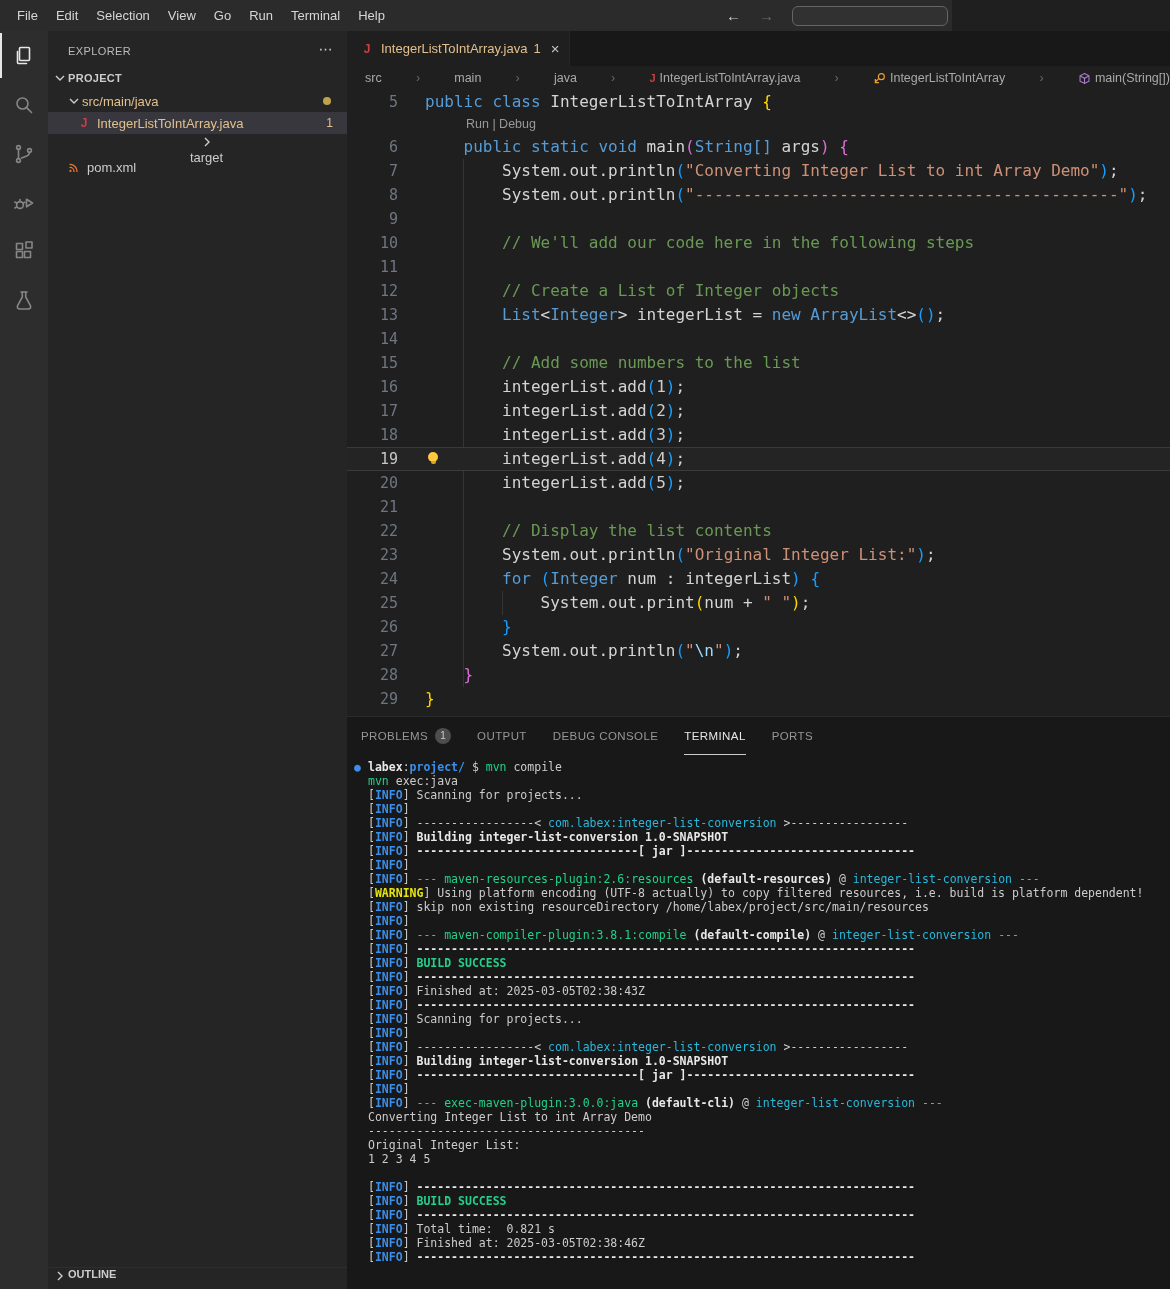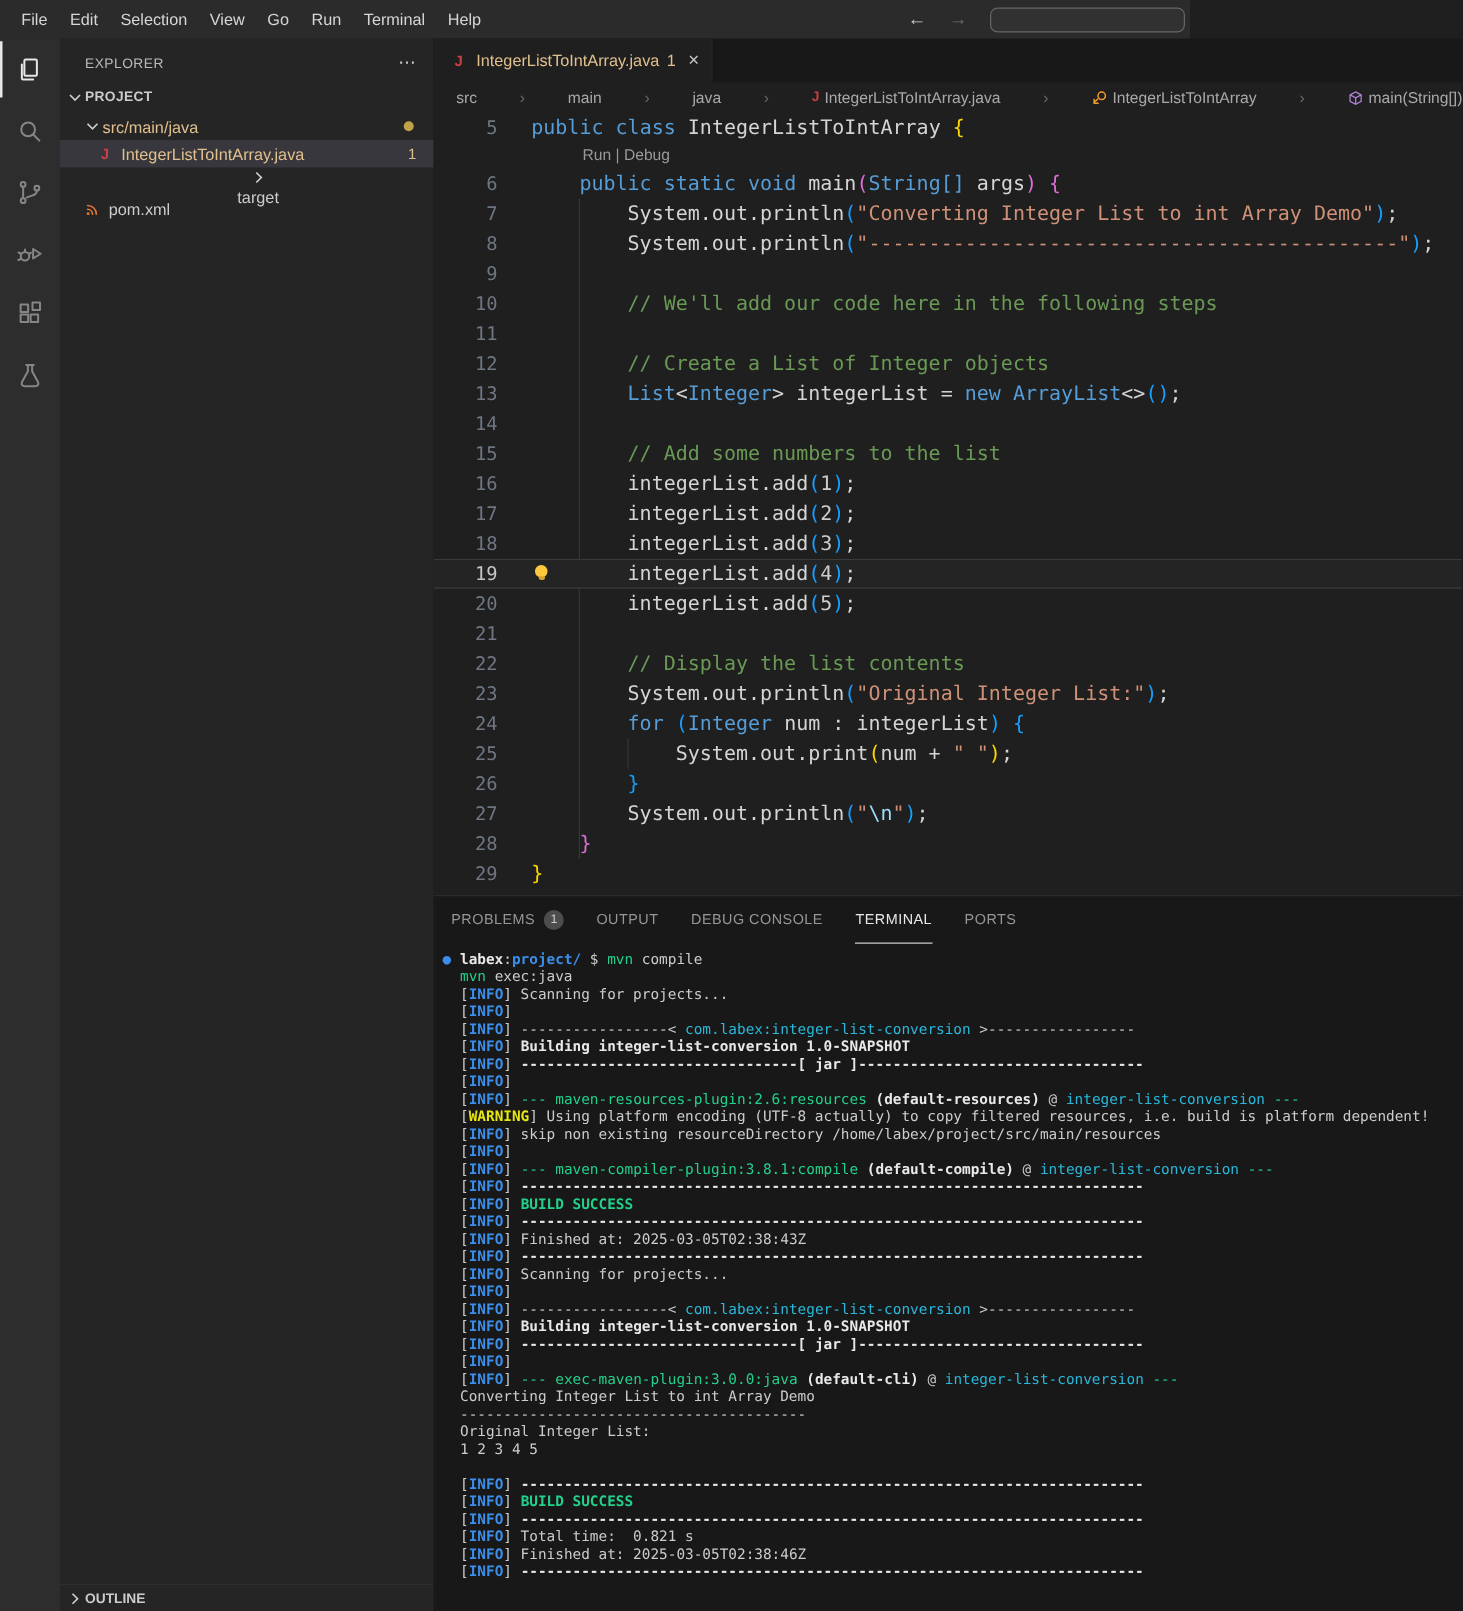--- a/index.html
+++ b/index.html
@@ -37,21 +37,21 @@
   .chev svg{stroke:#cccccc;fill:none;stroke-width:1.4;}
   #tree{margin-top:1px;}
   .trow{position:relative;display:flex;align-items:center;height:22px;font-size:13px;color:#cccccc;cursor:pointer;}
   .trow.selected{background:#37373d;}
   .trow .lbl{white-space:nowrap;}
   .mod{color:#e2c08d;}
   .jicon{color:#cc3e44;font-weight:bold;font-size:12px;width:16px;text-align:center;margin-right:5px;}
   .badge-dot{position:absolute;right:16px;width:8px;height:8px;border-radius:50%;background:#bfa34a;}
   .badge-num{position:absolute;right:14px;font-size:12px;color:#e2c08d;}
   #outline-row{position:absolute;left:0;bottom:0;width:299px;height:22px;border-top:1px solid #2e2e2e;
-               display:flex;align-items:center;padding-left:4px;font-size:11px;font-weight:bold;color:#cccccc;background:#252526;}
+               display:flex;align-items:flex-start;padding-left:4px;font-size:11px;font-weight:bold;color:#cccccc;background:#252526;}
 
   
   #editorcol{position:absolute;left:347px;top:31px;width:823px;height:1258px;background:#1f1f1f;}
   #tabbar{position:absolute;left:0;top:0;width:823px;height:35px;background:#181818;display:flex;}
   #tab{display:flex;align-items:center;gap:6px;height:35px;padding:0 10px 0 12px;background:#1f1f1f;
        border-right:1px solid #252526;font-size:13px;color:#e2c08d;}
   #tab .close{color:#c5c5c5;font-size:15px;margin-left:4px;cursor:pointer;}
   #breadcrumbs{position:absolute;left:0;top:35px;width:823px;height:24px;display:flex;align-items:center;
                padding-left:18px;font-size:12.5px;color:#a9a9a9;background:#1f1f1f;justify-content:space-between;}
   .bc-sep{margin:0 7px;color:#6a6a6a;}

